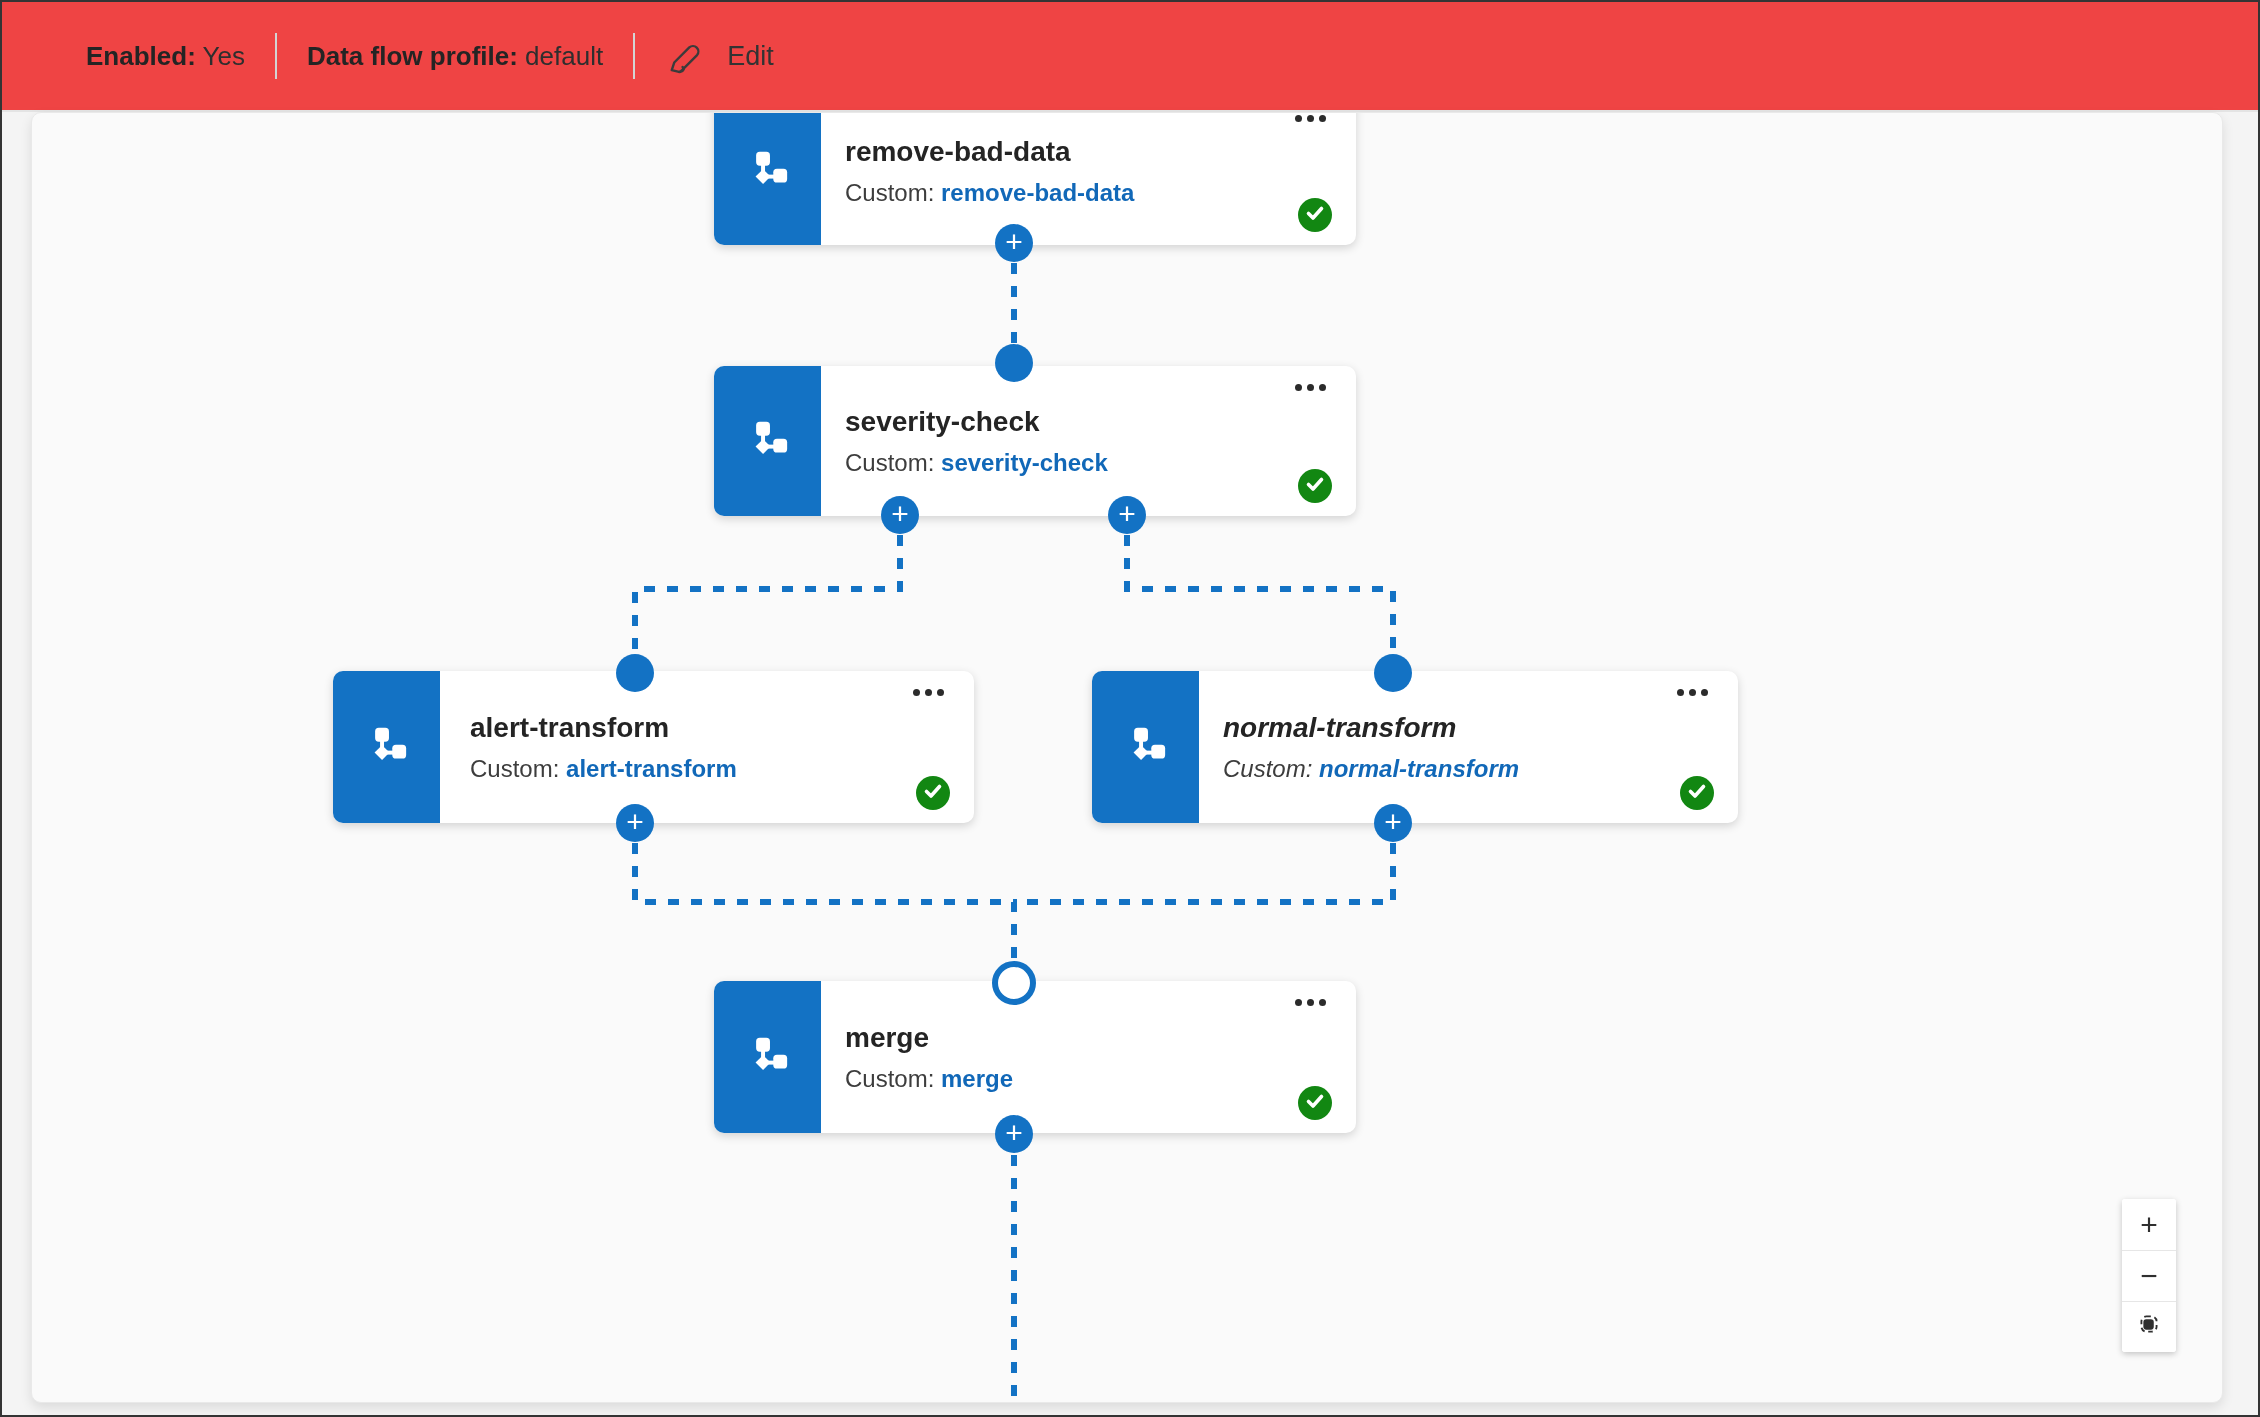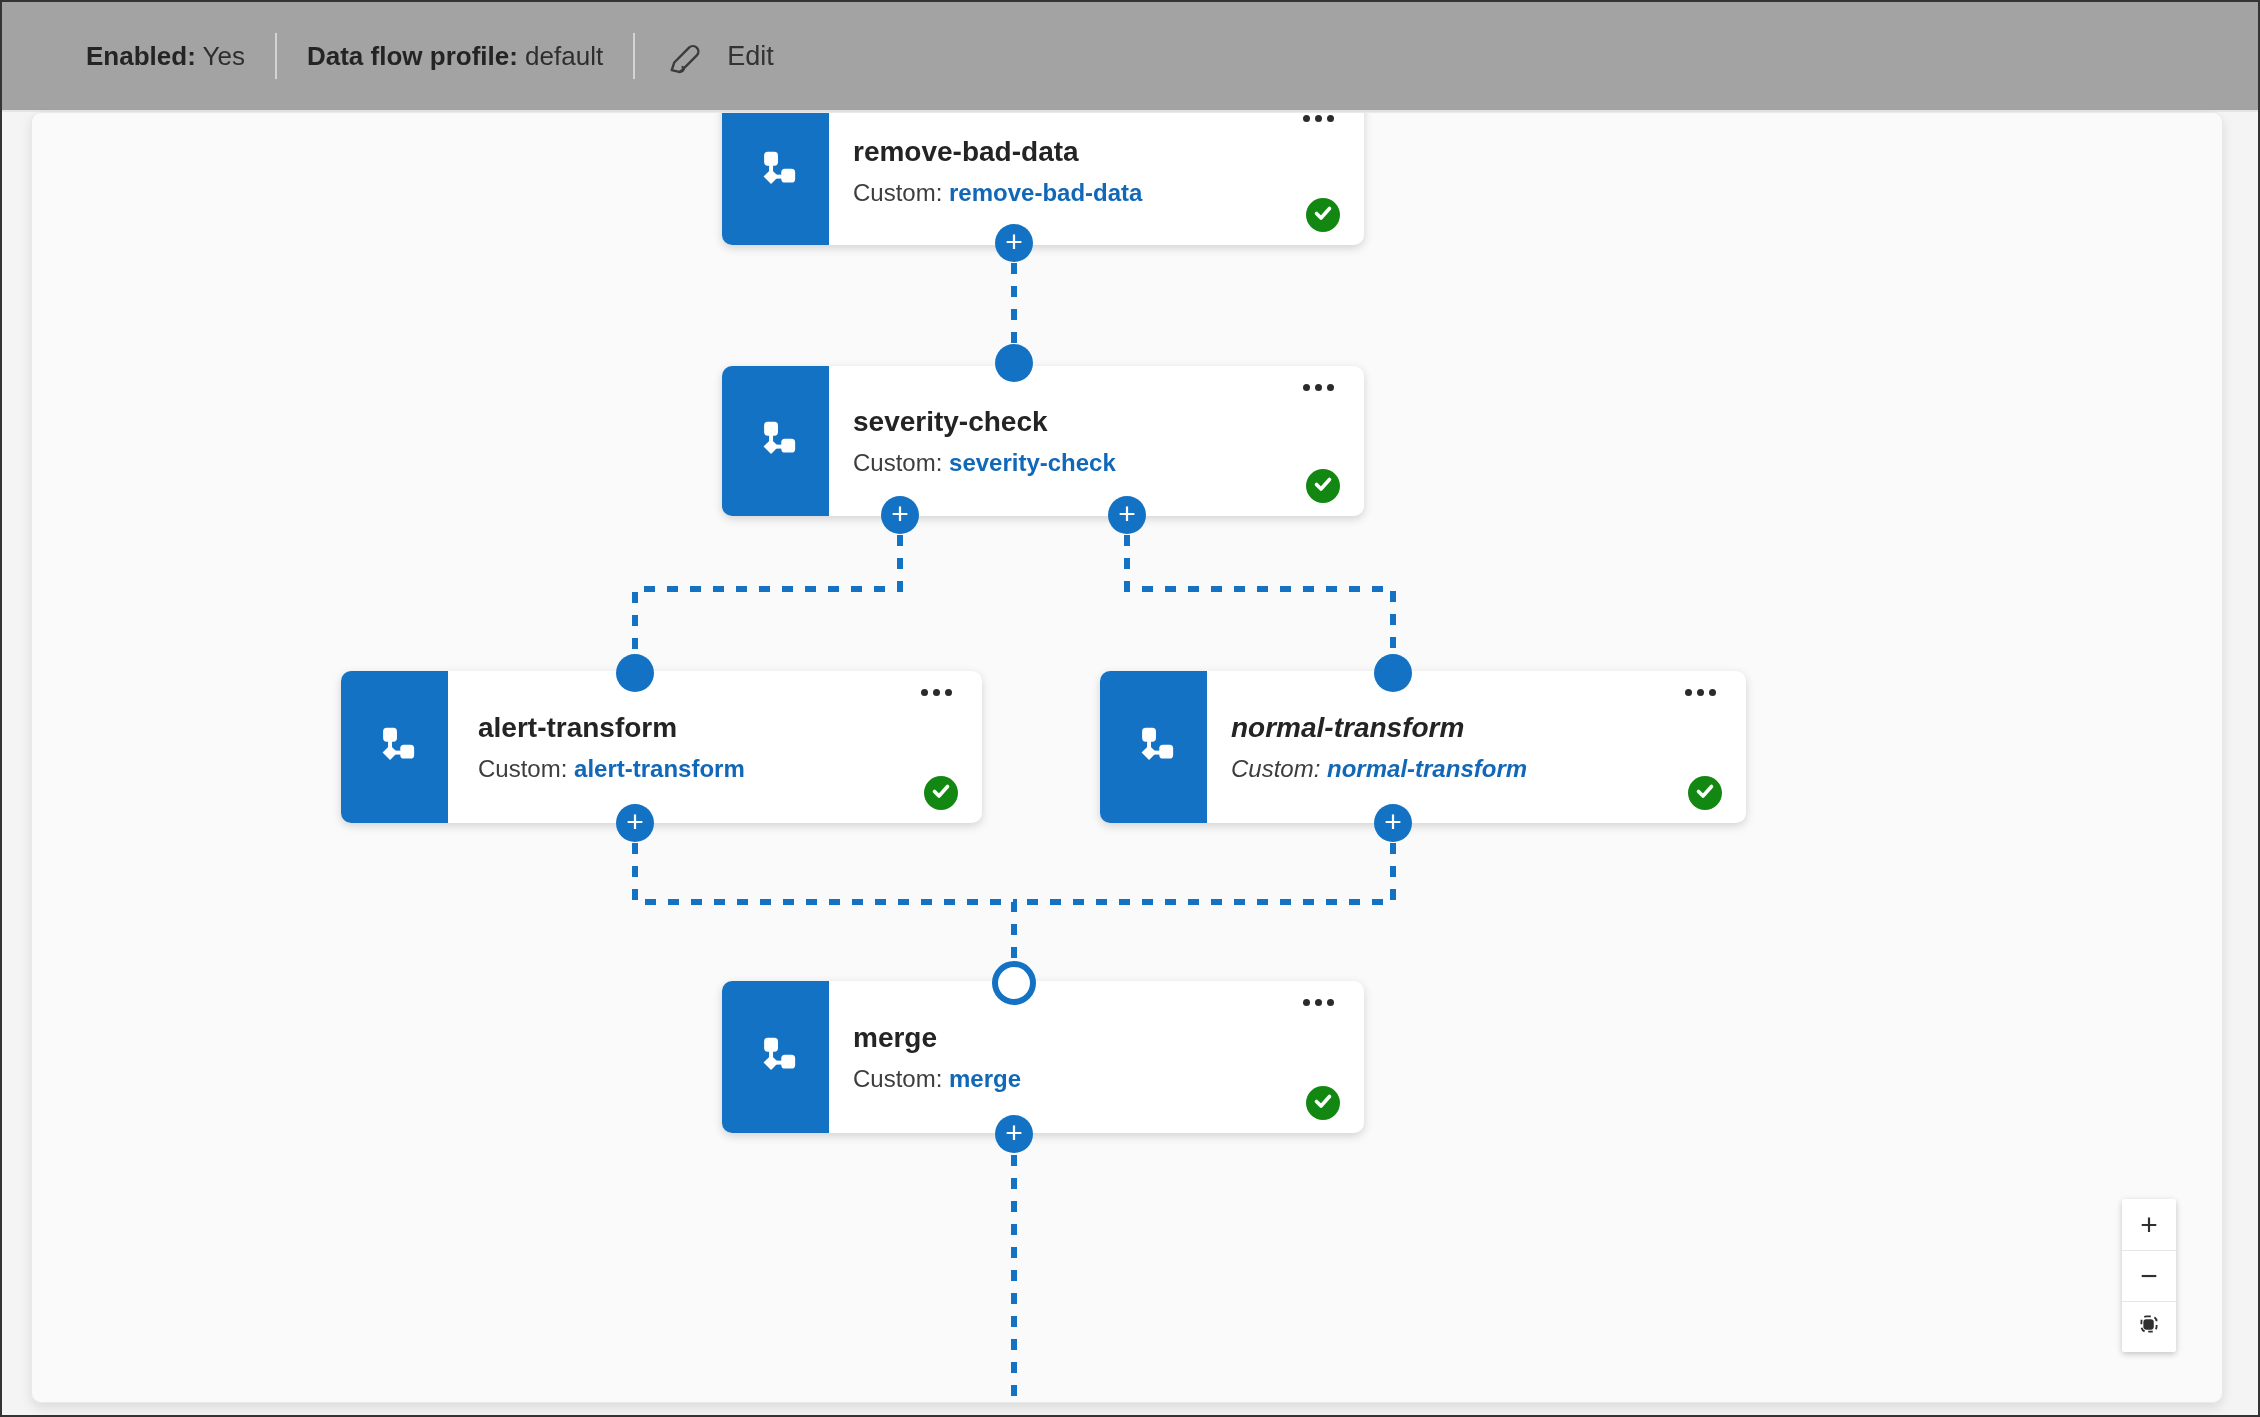--- a/index.html
+++ b/index.html
@@ -5,40 +5,40 @@
   :root{
     --blue:#1372c4; --link:#1168b8; --green:#128712;
     --ink:#242424; --ink2:#3d3d3d;
   }
   *{box-sizing:border-box; margin:0; padding:0;}
   body{font-family:"Liberation Sans", sans-serif; background:#e8e8e8;}
   .window{position:relative; width:2260px; height:1417px; background:#fff;
           border:2px solid #343434; overflow:hidden;}
 
   
-  .topbar{position:absolute; left:0; top:0; right:0; height:110px; background:#a3a3a3;
+  .topbar{position:absolute; left:0; top:0; right:0; height:110px; background:#ef4444;
           border-bottom:2px solid #e4e4e4; display:flex; align-items:center; padding-left:84px;}
   .tb-group{display:flex; align-items:baseline; font-size:26px; color:var(--ink); white-space:pre;}
   .tb-label{font-weight:700;}
   .tb-value{font-weight:400; color:#2e2e2e;}
   .tb-divider{width:2px; height:46px; background:#d4d4d4; margin:0 30px; align-self:center;}
   .edit-btn{display:flex; align-items:center; gap:26px; background:none; border:none;
             font-family:inherit; font-size:27px; color:#333; cursor:pointer;}
   .edit-btn svg{display:block;}
 
   
   .canvas-outer{position:absolute; left:0; top:110px; right:0; bottom:0; background:#f4f4f4;}
   .canvas{position:absolute; left:29px; top:0; width:2192px; height:1291px; background:#fafafa;
           border:1px solid #e9e9e9; border-radius:10px;
           box-shadow:0 5px 12px rgba(0,0,0,.10); overflow:hidden;}
   .wires{position:absolute; left:0; top:0; z-index:1;}
 
   
   .node{position:absolute; background:#fff; border-radius:10px; display:flex;
-        box-shadow:0 3px 10px rgba(0,0,0,.16); z-index:2; cursor:pointer;margin-left:8px;}
+        box-shadow:0 3px 10px rgba(0,0,0,.16); z-index:2; cursor:pointer;}
   .node-icon{width:107px; border-radius:10px 0 0 10px; background:var(--blue);
              display:flex; align-items:center; justify-content:center; flex:none;}
   .node-icon svg{width:66px; height:66px;}
   .node-body{display:flex; flex-direction:column; justify-content:center; padding-left:24px; padding-right:120px;}
   .node-title{font-size:28px; font-weight:600; color:var(--ink); line-height:36px;}
   .node-sub{margin-top:7px; font-size:24px; line-height:31px; color:var(--ink2);}
   .node-sub a{color:var(--link); font-weight:700; text-decoration:none;}
   .more-btn{position:absolute; top:10px; right:22px; background:none; border:none; cursor:pointer;
             display:flex; gap:5px; padding:8px;}
   .more-btn i{width:7px; height:7px; border-radius:50%; background:#2b2b2b; display:block;}

